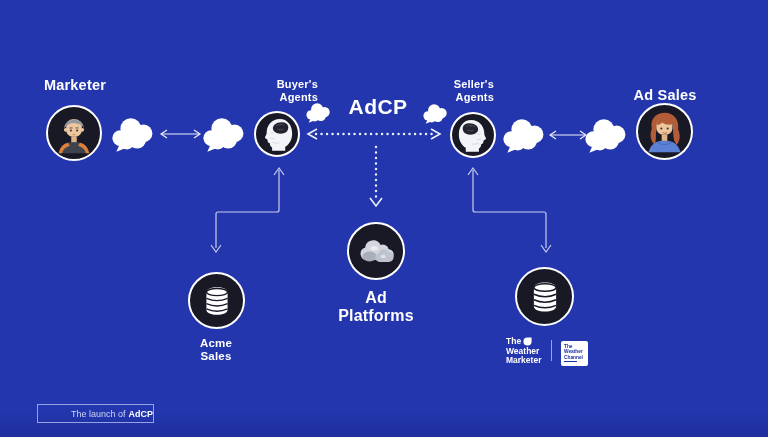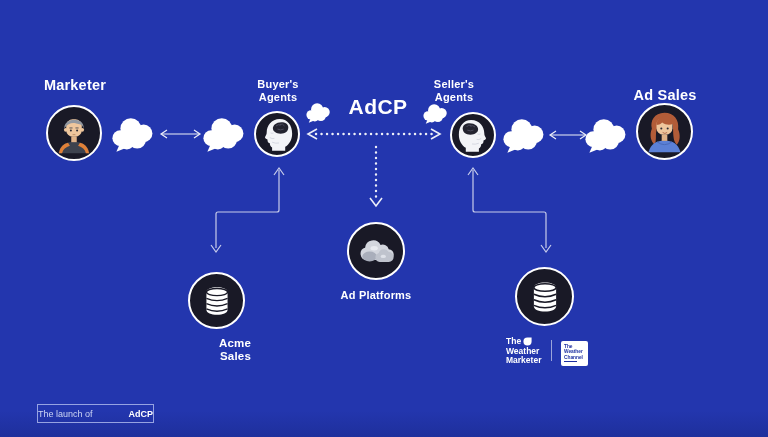--- a/index.html
+++ b/index.html
@@ -10,35 +10,35 @@
     font-family:"Liberation Sans","DejaVu Sans",sans-serif;color:#fff;
   }
   .overlay{position:absolute;left:0;top:0;width:768px;height:437px;}
   .abs{position:absolute;}
   .node-circle{
     position:absolute;border-radius:50%;background:#191926;border:2.5px solid #ffffff;
     display:flex;align-items:center;justify-content:center;
   }
   .lbl{position:absolute;text-align:center;font-weight:bold;line-height:1.15;letter-spacing:.2px;}
   .lbl-lg{font-size:14.5px;}
-  .lbl-sm{font-size:11px;line-height:12.5px;}
+  .lbl-sm{font-size:11px;line-height:12.5px;text-align:right;}
   .lbl-title{font-size:21px;letter-spacing:.4px;}
-  .lbl-node{font-size:11.5px;line-height:13px;text-align:right;}
+  .lbl-node{font-size:11.5px;line-height:13px;}
   .bubble svg{display:block;width:100%;height:100%;}
   .wc-logo{position:absolute;left:506px;top:337px;font-size:8.5px;font-weight:bold;line-height:9.5px;text-align:left;}
   .wc-row1{display:flex;align-items:flex-start;gap:2px;}
   .logo-divider{position:absolute;left:551px;top:340px;width:1px;height:21px;background:rgba(255,255,255,.55);}
   .twc-box{
     position:absolute;left:561px;top:341px;width:27px;height:25px;background:#ffffff;border-radius:2px;
     color:#1e2fa0;font-size:4.8px;font-weight:bold;line-height:5.3px;padding:3px 0 0 3px;text-align:left;
   }
   .twc-underline{width:13px;height:1.2px;background:#1e2fa0;margin-top:.8px;}
   .caption{
     position:absolute;left:37px;top:404px;width:117px;height:19px;
-    border:1px solid rgba(170,182,235,.85);display:flex;align-items:center;justify-content:space-between;gap:3px;
+    border:1px solid rgba(170,182,235,.85);display:flex;align-items:center;justify-content:flex-end;gap:3px;
     font-size:9px;color:#ccd4f4;
   }
   .caption b{color:#ffffff;}
 </style>
 </head>
 <body>
 
 <div class="stage">
 
   <svg class="overlay" viewBox="0 0 768 437">
@@ -235,21 +235,21 @@
 
   <div class="node-circle" style="left:347px;top:222px;width:58px;height:58px;">
     <svg width="40" height="30" viewBox="0 0 44 32">
       <path d="M12 26 a7 7 0 0 1 -2 -13.7 a9 9 0 0 1 17 -3 a7 7 0 0 1 9 4.7 a6 6 0 0 1 -1 12 Z" fill="#d3d6de"></path>
       <ellipse cx="15" cy="22" rx="8" ry="5.5" fill="#a9aebb"></ellipse>
       <path d="M26 28 a5 5 0 0 1 -1 -9.8 a6 6 0 0 1 11 -1 a4.5 4.5 0 0 1 0 10.8 Z" fill="#bfc3cd"></path>
       <ellipse cx="20" cy="13" rx="4" ry="2.4" fill="#e9ebf1"></ellipse>
       <ellipse cx="30" cy="22" rx="3" ry="1.8" fill="#dfe2e9"></ellipse>
     </svg>
   </div>
-  <div class="lbl abs" style="left:326px;top:289px;width:100px;font-size:11px;">Ad Platforms</div>
+  <div class="lbl abs" style="left:326px;top:289px;width:100px;font-size:16px;">Ad Platforms</div>
 
   <div class="node-circle" style="left:515px;top:267px;width:59px;height:59px;">
     <svg width="40" height="40" viewBox="0 0 36 36">
       <path d="M8 9.5 C8 6.8 12.5 5 18 5 C23.5 5 28 6.8 28 9.5 L28 26.5 C28 29.2 23.5 31 18 31 C12.5 31 8 29.2 8 26.5 Z" fill="#ffffff"></path>
       <ellipse cx="18" cy="9.5" rx="10" ry="3.4" fill="#ffffff" stroke="#191926" stroke-width="1.3"></ellipse>
       <path d="M8 15.5 Q18 19.9 28 15.5" stroke="#191926" stroke-width="1.3" fill="none"></path>
       <path d="M8 20.5 Q18 24.9 28 20.5" stroke="#191926" stroke-width="1.3" fill="none"></path>
       <path d="M8 25.5 Q18 29.9 28 25.5" stroke="#191926" stroke-width="1.3" fill="none"></path>
     </svg>
   </div>

